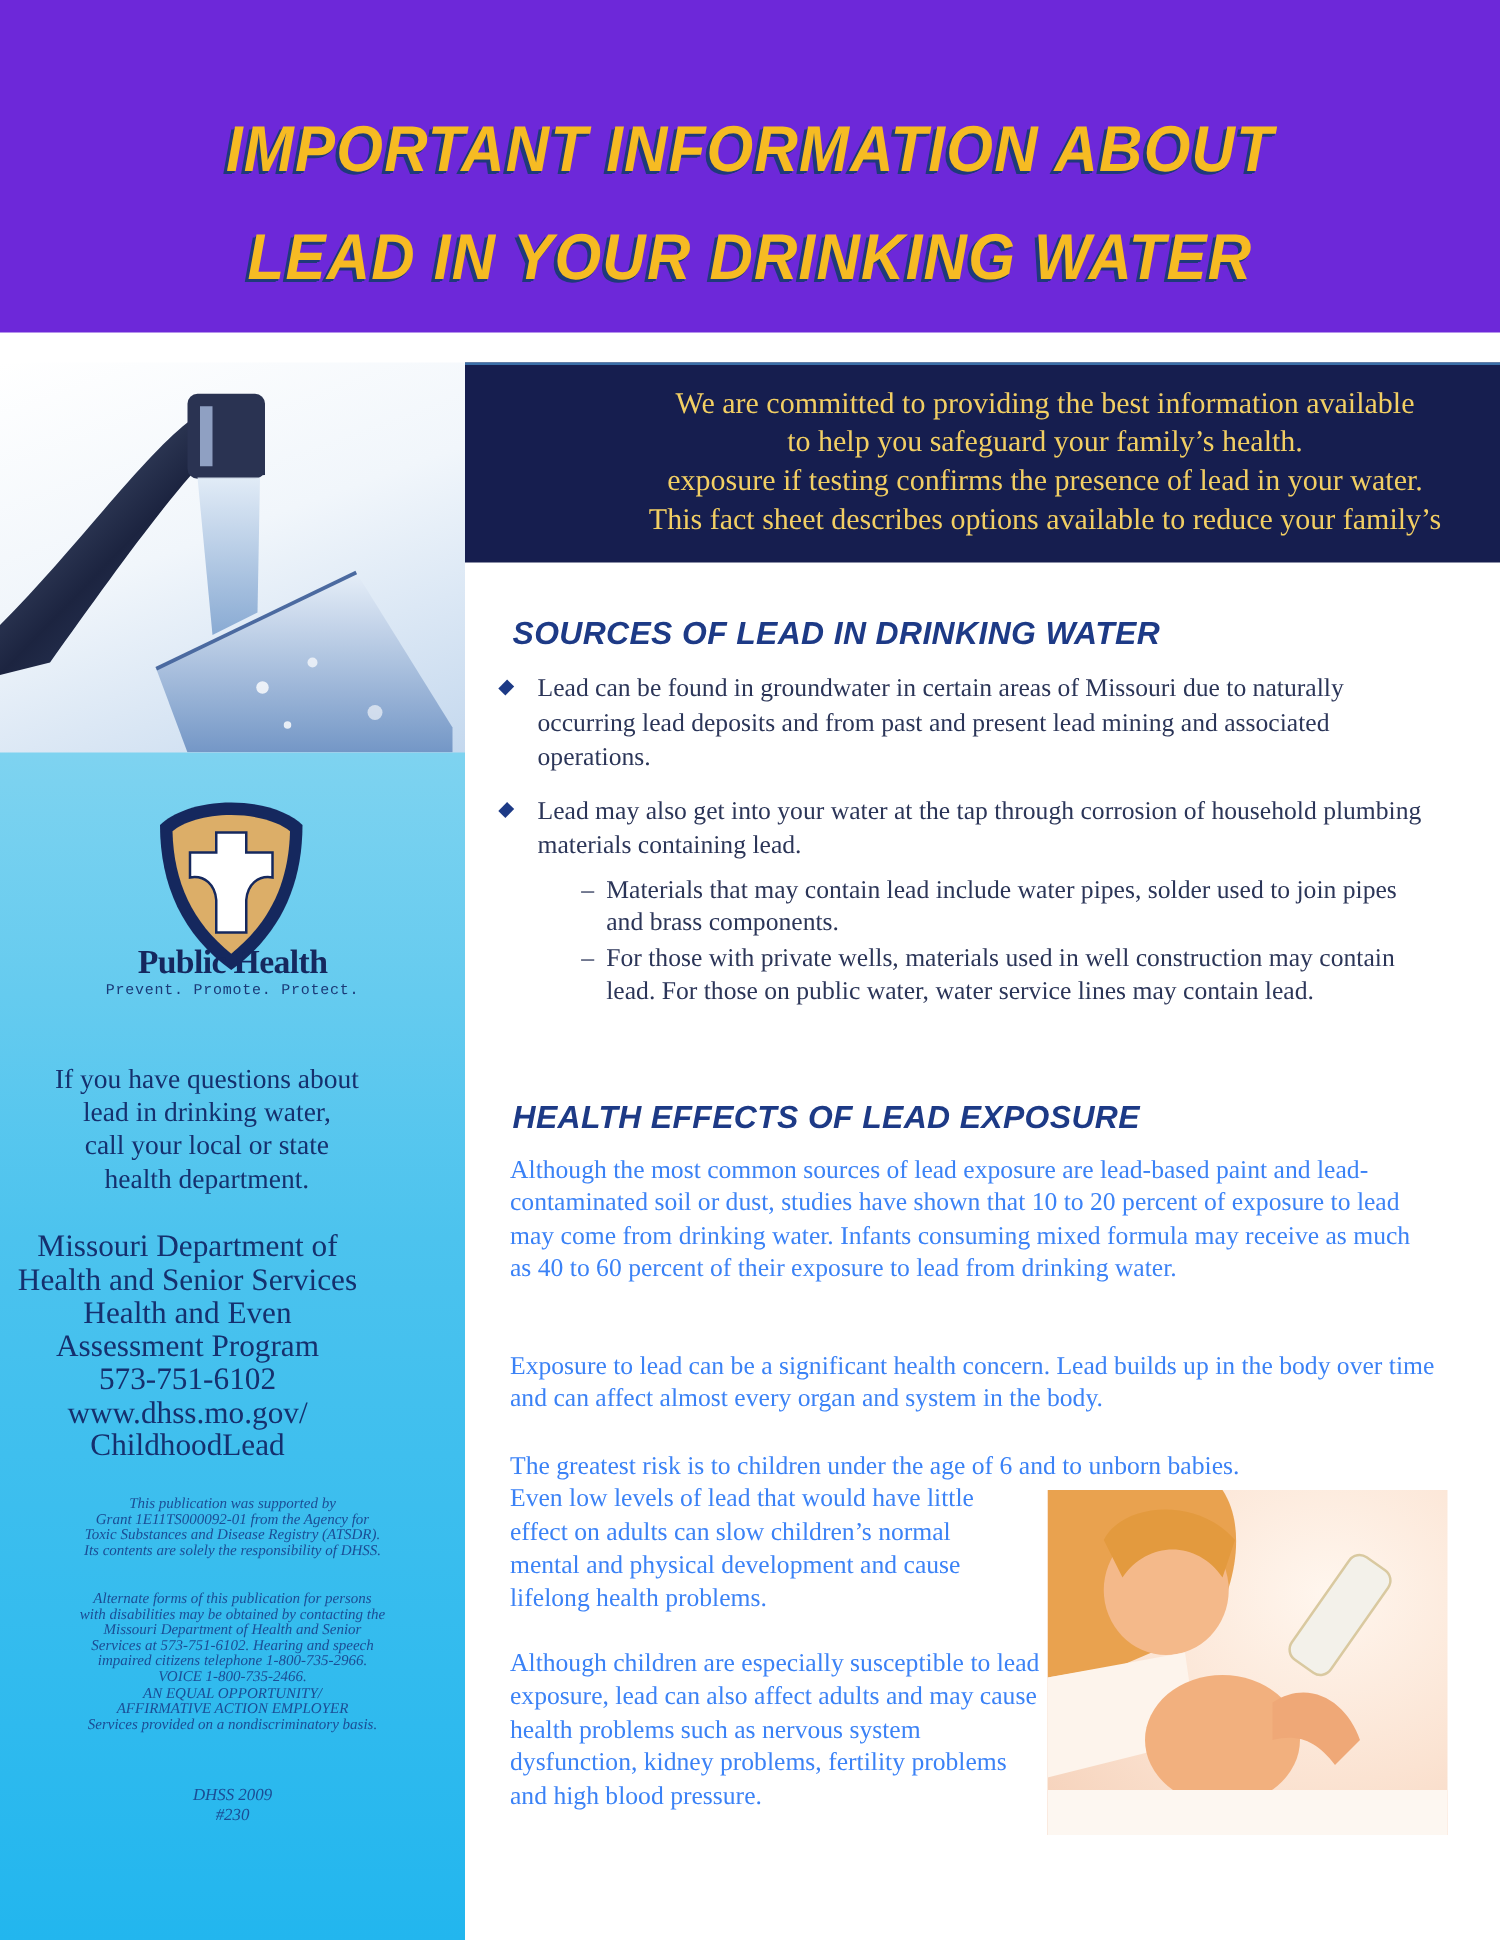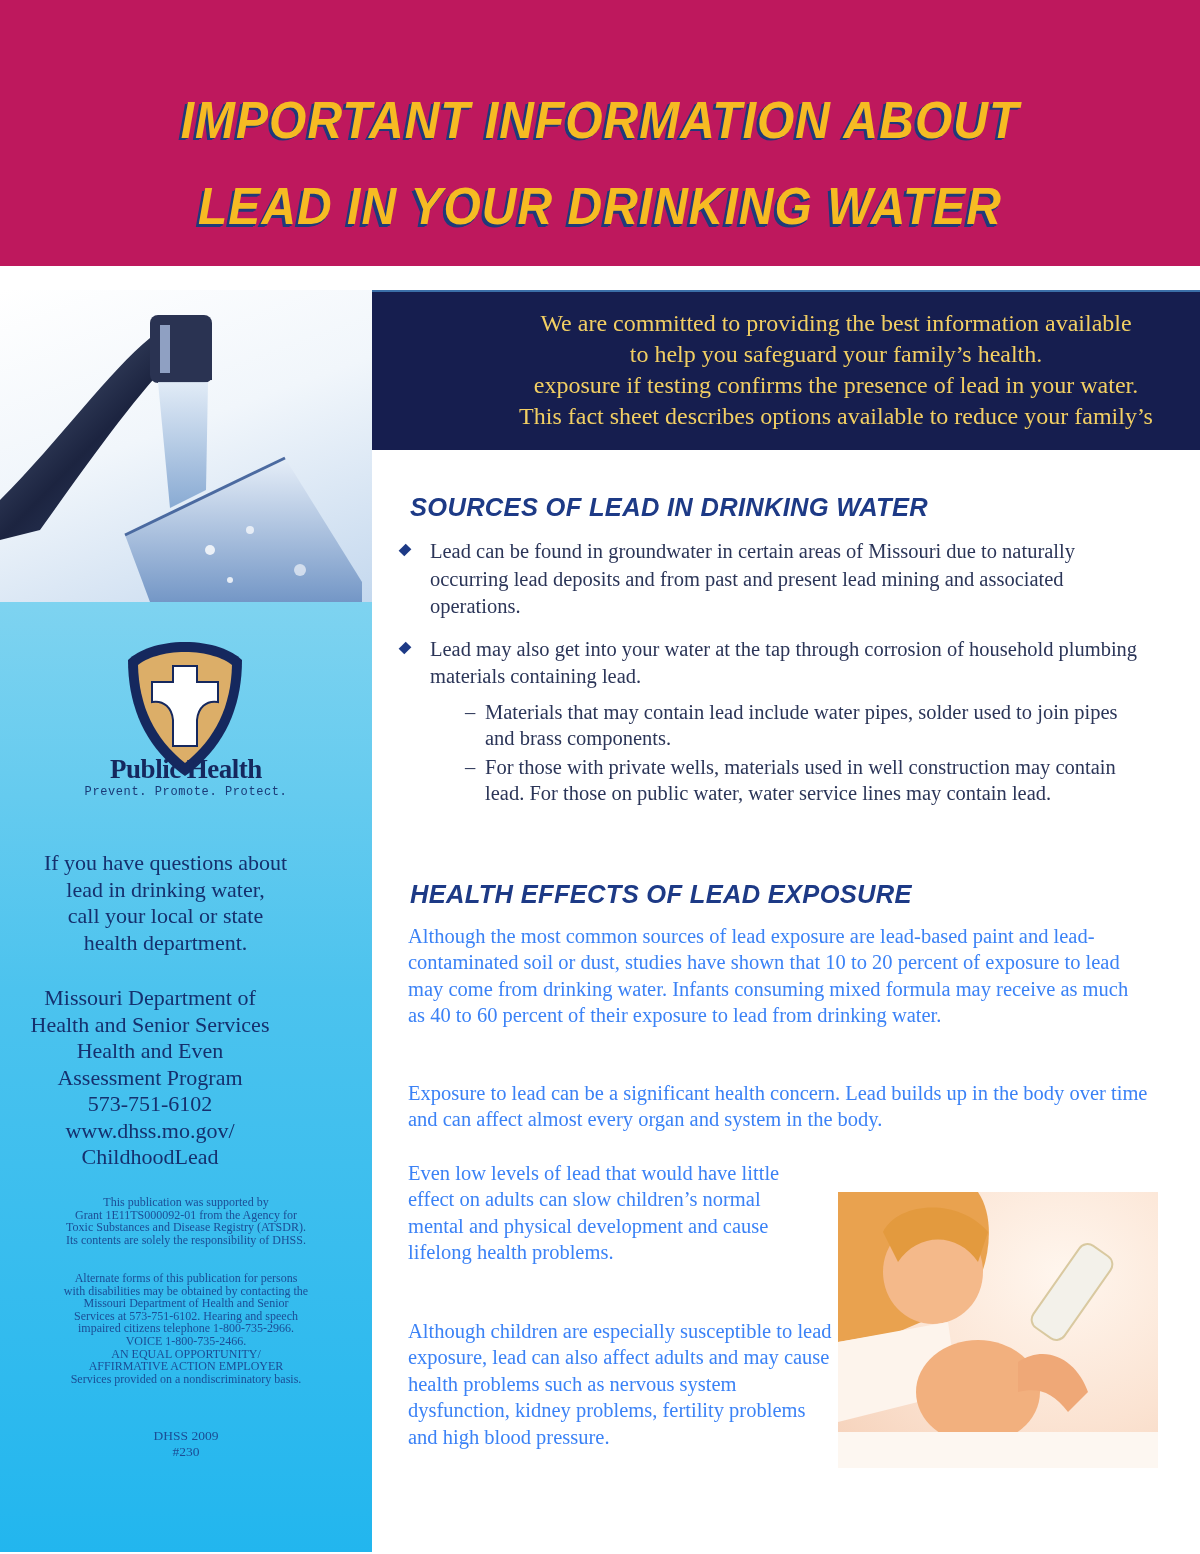--- a/index.html
+++ b/index.html
@@ -3,21 +3,21 @@
 <meta charset="utf-8">
 <style>
   html, body { margin: 0; padding: 0; }
   body {
     width: 1200px; height: 1554px; position: relative; overflow: hidden;
     background: #ffffff;
     font-family: "Liberation Serif", "DejaVu Serif", serif;
   }
   .header-band {
     position: absolute; left: 0; top: 0; width: 1200px; height: 266px;
-    background: #be185d;
+    background: #6d28d9;
   }
   .title {
     position: absolute; left: 0; top: 84px; width: 1200px; text-align: center;
     font-family: "Liberation Sans", "DejaVu Sans", sans-serif;
     font-weight: bold; font-style: italic;
     color: #f6bb23;
     font-size: 48px; line-height: 80px; letter-spacing: 1px;
     text-shadow: -3px 2px 0 #1f3a7a, -1px 1px 0 #1f3a7a;
     transform: scaleY(1.08);
   }
@@ -46,28 +46,28 @@
   .logo-tagline {
     font-family: "Liberation Mono", "DejaVu Sans Mono", monospace;
     color: #1a3a78; font-size: 12px; letter-spacing: 0.6px; margin-left: 8px;
   }
   .side-question {
     position: absolute; left: 0; top: 560px; width: 331px; text-align: center;
     color: #15306e; font-size: 22px; line-height: 26.5px;
   }
   .side-contact {
     position: absolute; left: 0; top: 695px; width: 300px; text-align: center;
-    color: #15306e; font-size: 22px; line-height: 26.5px;
+    color: #15306e; font-size: 25px; line-height: 26.5px;
   }
   .side-contact div, .side-question div { display: block; }
   .side-fine {
     position: absolute; left: 30px; width: 312px; text-align: center;
     color: #1b4d95; font-size: 12px; line-height: 12.6px;
   }
-  .side-fine div { display: block; }
+  .side-fine div { display: block; font-style: italic; }
   .fine-1 { top: 906px; }
   .fine-2 { top: 982px; }
   .fine-3 { top: 1138px; font-size: 13.5px; line-height: 16px; }
 
   .navy-band {
     position: absolute; left: 372px; top: 290px; width: 928px; height: 160px;
     background: #161e4f;
     border-top: 2px solid #3b6fa8;
     box-sizing: border-box;
   }
@@ -235,20 +235,21 @@
       </div>
     </div>
   </div>
 </div>
 
 <div class="section-heading h-health">HEALTH EFFECTS OF LEAD EXPOSURE</div>
 
 <div class="para p1">Although the most common sources of lead exposure are lead-based paint and lead-contaminated soil or dust, studies have shown that 10 to 20 percent of exposure to lead may come from drinking water.  Infants consuming mixed formula may receive as much as 40 to 60 percent of their exposure to lead from drinking water.</div>
 <div class="para p2">Exposure to lead can be a significant health concern.  Lead builds up in the body over time and can affect almost every organ and system in the body.</div>
 <div class="para p3">
+  <div>The greatest risk is to children under the age of 6 and to unborn babies.</div>
   <div style="width:410px">Even low levels of lead that would have little effect on adults can slow children’s normal mental and physical development and cause lifelong health problems.</div>
 </div>
 <div class="para p4">Although children are especially susceptible to lead exposure, lead can also affect adults and may cause health problems such as nervous system dysfunction, kidney problems, fertility problems and high blood pressure.</div>
 
 <div class="photo-kids" title="Young girl feeding a baby with a bottle">
   <svg width="320" height="276" viewBox="0 0 320 276">
     <path d="M0 0 L140 0 C160 30 150 80 130 110 L60 140 L0 150 Z" fill="#e9a24f"></path>
     <ellipse cx="95" cy="80" rx="50" ry="52" fill="#f4b98a"></ellipse>
     <path d="M45 40 C60 10 120 5 150 40 L140 70 C120 40 80 40 60 70 Z" fill="#e39a3e"></path>
     <path d="M0 150 L110 130 L120 200 L0 230 Z" fill="#fdf4ec"></path>

